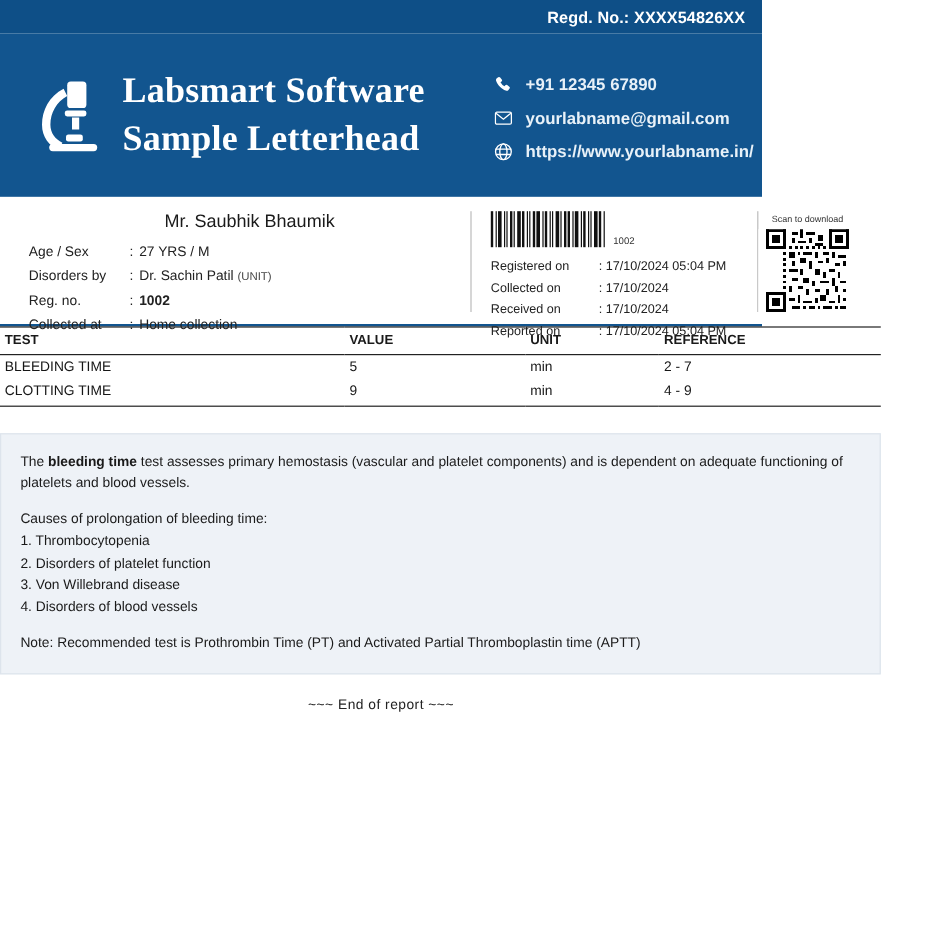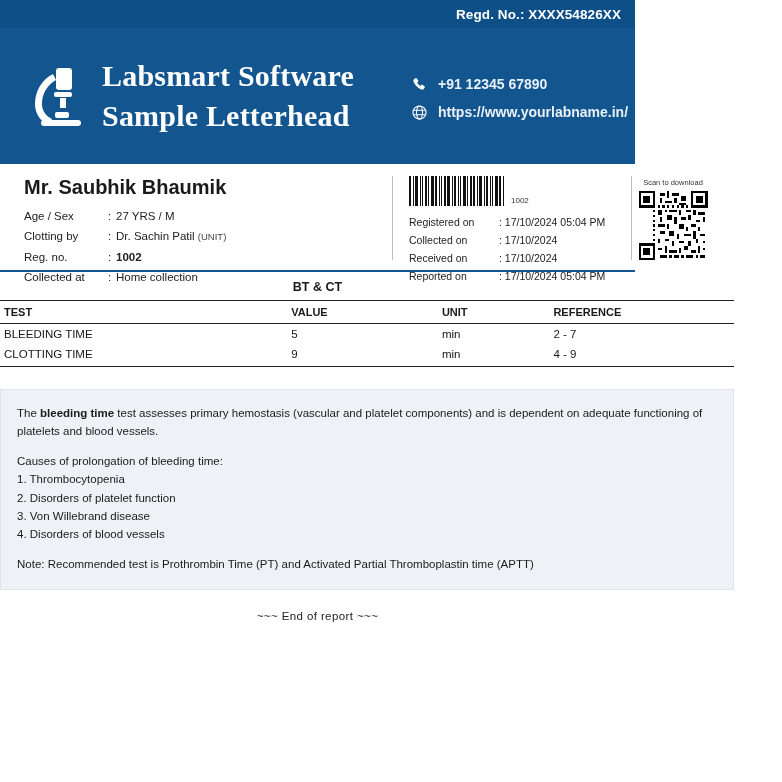--- a/index.html
+++ b/index.html
@@ -92,23 +92,24 @@
     display: flex;
     padding: 12px 14px 10px 24px;
     box-sizing: border-box;
     border-bottom: 2px solid #12558f;
     height: 108px;
   }
   .pat-left {
     flex: 0 0 368px;
   }
   .pat-name {
-    font-size: 20px;
-    font-weight: bold;
+    font-size: 15px;
+    font-weight: normal;
     margin-bottom: 7px;
+    text-align: center;
   }
   .pat-row {
     display: flex;
     font-size: 11.5px;
     line-height: 1.78;
     color: #222;
   }
   .pat-key { width: 84px; flex: 0 0 84px; }
   .pat-sep { width: 8px; flex: 0 0 8px; }
   .pat-val { flex: 1; }
@@ -267,20 +268,29 @@
       <div class="contact-row">
         <span class="ic">
           <svg width="14" height="14" viewBox="0 0 16 16" fill="#ffffff">
               <path d="M3.6 1.6 a1.4 1.4 0 0 1 1.9 .2 l1.5 2 a1.3 1.3 0 0 1 -.2 1.8 l-1 .8 a9 9 0 0 0 3.8 3.8 l.8 -1 a1.3 1.3 0 0 1 1.8 -.2 l2 1.5 a1.4 1.4 0 0 1 .2 1.9 l-1 1.3 c-.6 .8 -1.7 1 -2.6 .6 C7 13 3 9 1.7 5.2 c-.4 -.9 -.2 -2 .6 -2.6 z"></path>
             </svg>
         </span>
         <span>+91 12345 67890</span>
       </div>
       <div class="contact-row">
         <span class="ic">
+          <svg width="15" height="15" viewBox="0 0 18 14" fill="none" stroke="#ffffff" stroke-width="1.3">
+              <rect x="1" y="1" width="16" height="12" rx="1.5"></rect>
+              <path d="M1.6 2 L9 8 L16.4 2"></path>
+            </svg>
+        </span>
+        <span>yourlabname@gmail.com</span>
+      </div>
+      <div class="contact-row">
+        <span class="ic">
           <svg width="15" height="15" viewBox="0 0 16 16" fill="none" stroke="#ffffff" stroke-width="1.2">
               <circle cx="8" cy="8" r="7"></circle>
               <ellipse cx="8" cy="8" rx="3.2" ry="7"></ellipse>
               <path d="M1.3 5.6 h13.4 M1.3 10.4 h13.4"></path>
             </svg>
         </span>
         <span>https://www.yourlabname.in/</span>
       </div>
     </div>
   </div>
@@ -290,21 +300,21 @@
     <div class="pat-left">
       <div class="pat-name">Mr. Saubhik Bhaumik</div>
 
       <div class="pat-row">
         <div class="pat-key">Age / Sex</div>
         <div class="pat-sep">:</div>
         <div class="pat-val">27 YRS / M</div>
       </div>
 
       <div class="pat-row">
-        <div class="pat-key">Clotting by</div>
+        <div class="pat-key">Disorders by</div>
         <div class="pat-sep">:</div>
         <div class="pat-val">
           <span>Dr. Sachin Patil</span>
           <span class="muted-small">(UNIT)</span>
         </div>
       </div>
 
       <div class="pat-row">
         <div class="pat-key">Reg. no.</div>
         <div class="pat-sep">:</div>
@@ -466,21 +476,20 @@
           <rect x="15" y="27" width="2" height="1"></rect>
             <rect x="18" y="27" width="1" height="1"></rect>
           <rect x="20" y="27" width="3" height="1"></rect>
             <rect x="24" y="27" width="1" height="1"></rect>
           <rect x="26" y="27" width="2" height="1"></rect>
         </g>
       </svg>
     </div>
   </div>
 
-  <div class="test-group">BT &amp; CT</div>
 
   <table class="results">
     <thead>
       <tr>
         <th class="col-test">TEST</th>
         <th class="col-value">VALUE</th>
         <th class="col-unit">UNIT</th>
         <th class="col-ref">REFERENCE</th>
       </tr>
     </thead>

